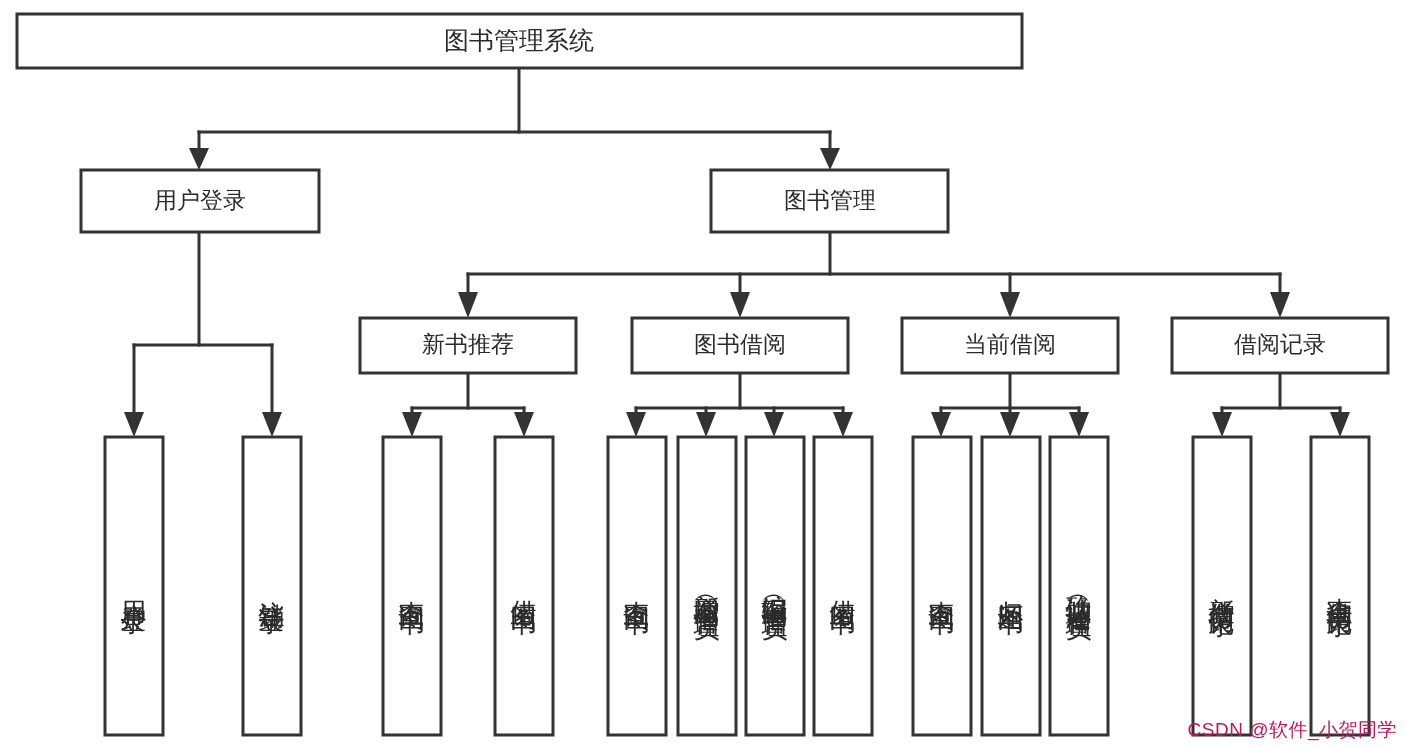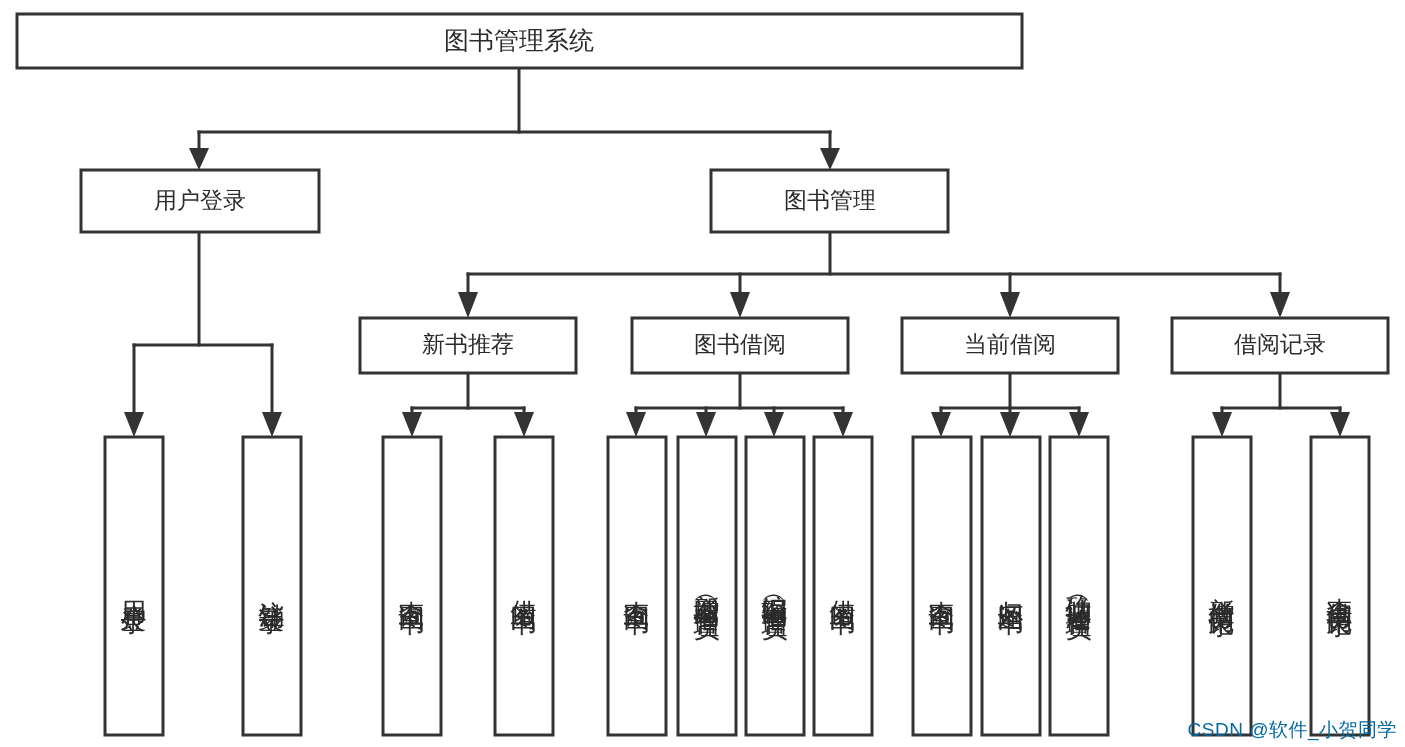--- a/index.html
+++ b/index.html
@@ -49,21 +49,21 @@
   }
   .node-label-lg {
     font-size: 25px;
   }
   .watermark {
     position: absolute;
     right: 8px;
     bottom: 4px;
     font-family: "Liberation Sans", "DejaVu Sans", sans-serif;
     font-size: 19px;
-    color: #0369a1;
+    color: #be185d;
     letter-spacing: 0.5px;
     white-space: nowrap;
     user-select: none;
   }
 </style>
 </head>
 <body>
 
 <div id="diagram-root">
   <svg class="flow" viewBox="0 0 1405 747" xmlns="http://www.w3.org/2000/svg">

